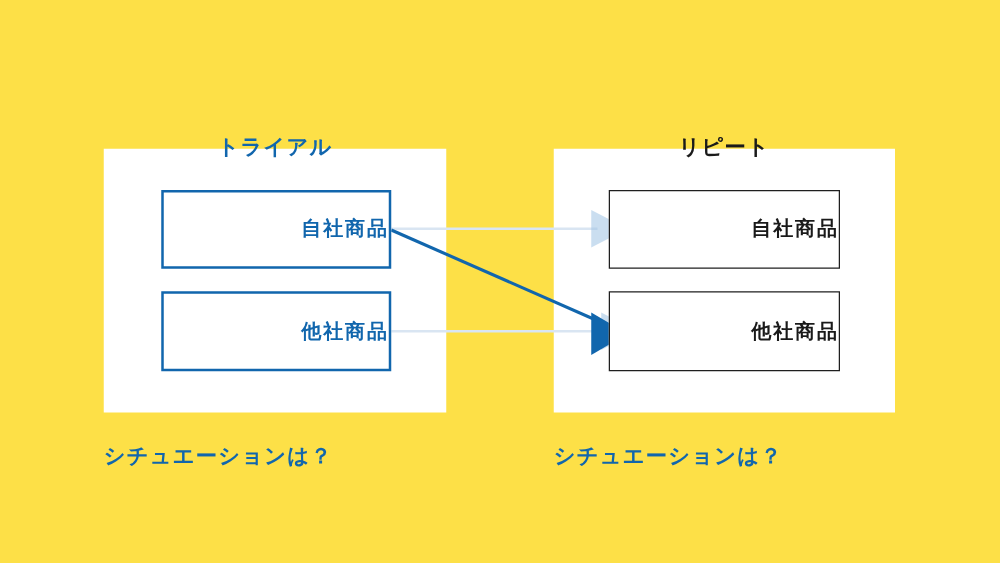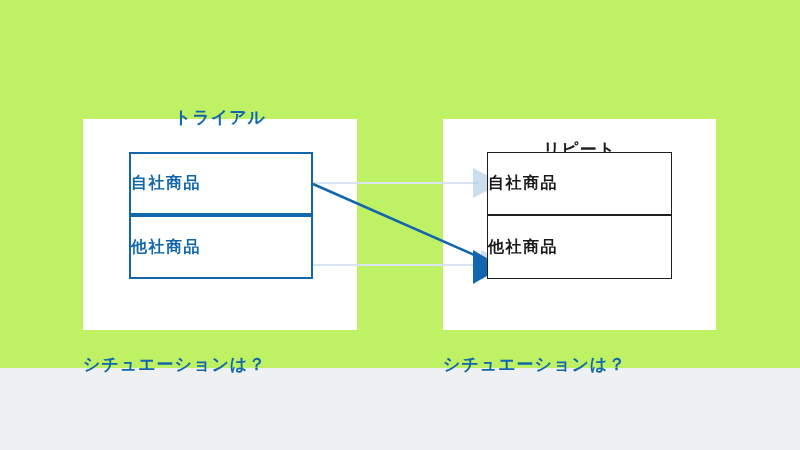--- a/index.html
+++ b/index.html
@@ -3,46 +3,46 @@
 <meta charset="utf-8">
 <style>
   html,body{margin:0;padding:0;}
   body{
     width:800px;height:450px;
     background:#eef0f1;
     font-family:"Liberation Sans","DejaVu Sans",sans-serif;
     overflow:hidden;
   }
   .stage{
-    position:relative;width:800px;height:368px;
-    background:#bef264;
+    position:relative;width:800px;height:450px;
+    background:#fde047;
   }
   .panel{
     position:absolute;top:119px;height:211px;width:274px;
     background:#ffffff;
   }
   .panel.left{left:83px;}
   .panel.right{left:443px;width:273px;}
   .col-title{
     position:absolute;top:108px;height:20px;line-height:20px;
     width:274px;text-align:center;
     font-size:17px;font-weight:bold;letter-spacing:1px;
   }
   .col-title.trial{left:83px;color:#1166ad;}
-  .col-title.repeat{left:443px;width:273px;color:#1a1a1a;margin-top:32px;}
+  .col-title.repeat{left:443px;width:273px;color:#1a1a1a;}
   .product-box{
     position:absolute;width:184px;height:63px;
     background:#ffffff;box-sizing:border-box;
-    display:flex;align-items:center;justify-content:flex-start;
+    display:flex;align-items:center;justify-content:flex-end;
     font-size:16px;font-weight:bold;letter-spacing:1.5px;
   }
   .product-box.blue{border:2px solid #1166ad;color:#1166ad;left:129px;}
   .product-box.black{border:1.5px solid #1f1f1f;color:#1a1a1a;left:487px;width:185px;}
   .row-top{top:152px;}
-  .row-bottom{top:215px;height:64px;}
+  .row-bottom{top:233px;height:64px;}
   .caption{
     position:absolute;top:353px;height:24px;line-height:24px;
     width:274px;text-align:left;
     font-size:17px;font-weight:bold;letter-spacing:1px;color:#1166ad;
   }
   .caption.left{left:83px;}
   .caption.right{left:443px;width:273px;}
   svg.arrow-layer{
     position:absolute;left:0;top:0;width:800px;height:450px;
     pointer-events:none;

